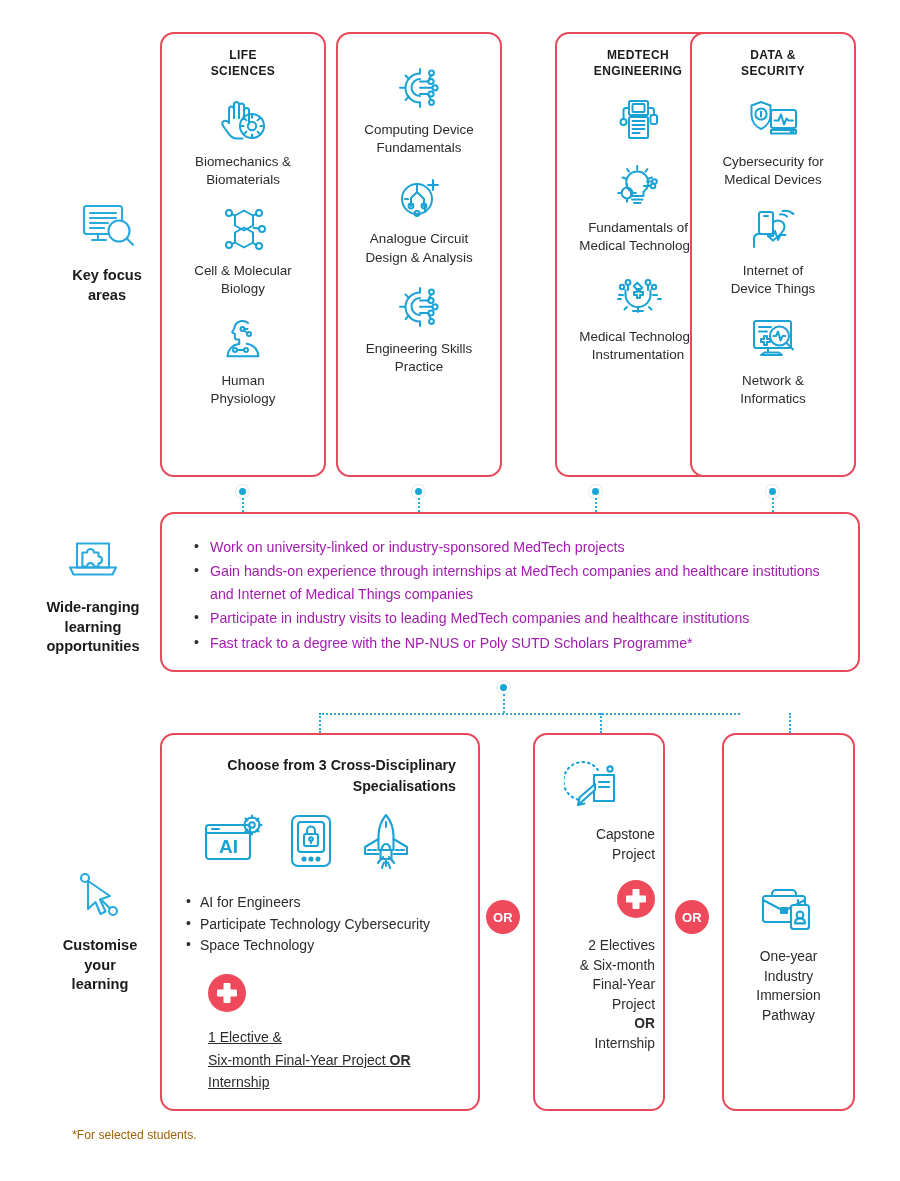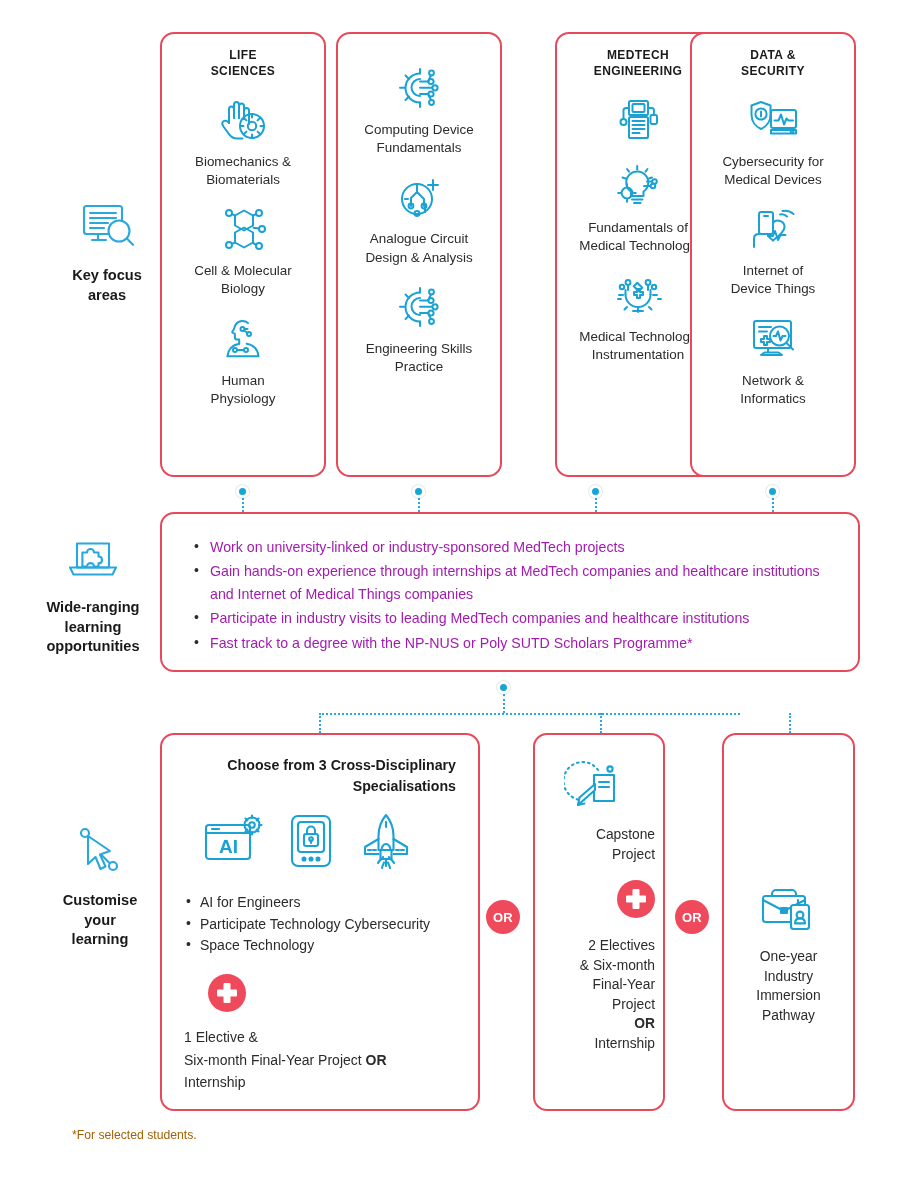--- a/index.html
+++ b/index.html
@@ -127,21 +127,21 @@
         <path d="M14 8.5h32v24H14z"></path>
         <path d="M7 32.5h46l-3.5 7h-39z"></path>
         <path d="M24 17.5c0-2 1.6-3.5 3.5-3.5S31 15.5 31 17.5h4.5v4c2 0 3.5 1.5 3.5 3.4s-1.5 3.4-3.5 3.4v3.2H31c0-2-1.6-3.4-3.5-3.4S24 29.5 24 31.5h-4.6V17.5z"></path>
       </svg>
     </div>
     <div class="rlbl" style="white-space:pre-line">Wide-ranging
 learning
 opportunities</div>
   </div>
 
-  <div class="rail" style="left:25px; top:821px;">
+  <div class="rail" style="left:25px; top:866px;">
     <div class="ricon">
       <svg width="56" height="52" viewBox="0 0 56 52" fill="none" stroke="#29a8dd" stroke-width="2.1" stroke-linecap="round" stroke-linejoin="round">
         <path d="M16 10 38 25 28 28.5 33.5 40.5 28.5 43 23.5 31 16 38z"></path>
         <circle cx="13" cy="7" r="4"></circle>
         <circle cx="41" cy="40" r="4"></circle>
         <path d="M30 29.5 37.5 37"></path>
       </svg>
     </div>
     <div class="rlbl" style="white-space:pre-line">Customise
 your
@@ -425,21 +425,21 @@
     <ul class="speclist">
       <li>AI for Engineers</li>
       <li>Participate Technology Cybersecurity</li>
       <li>Space Technology</li>
     </ul>
 
     <div style="margin:18px 0 10px 24px;">
       <span class="plusbadge"></span>
     </div>
 
-    <div class="tailtext" style="">
+    <div class="tailtext" style="margin-left:24px;text-decoration:underline;">
       <div>1 Elective &amp;</div>
       <div><span>Six-month Final-Year Project </span><b>OR</b></div>
       <div>Internship</div>
     </div>
   </div>
 
   <div class="card centered" id="botB">
     <div style="height:62px;display:flex;align-items:center;justify-content:center;">
       <svg width="70" height="60" viewBox="0 0 70 60" fill="none" stroke="#1aa2d4" stroke-width="2.1" stroke-linecap="round" stroke-linejoin="round">
         <path d="M34 12a19 19 0 1 0-14 30" stroke-dasharray="1.5 4"></path>

